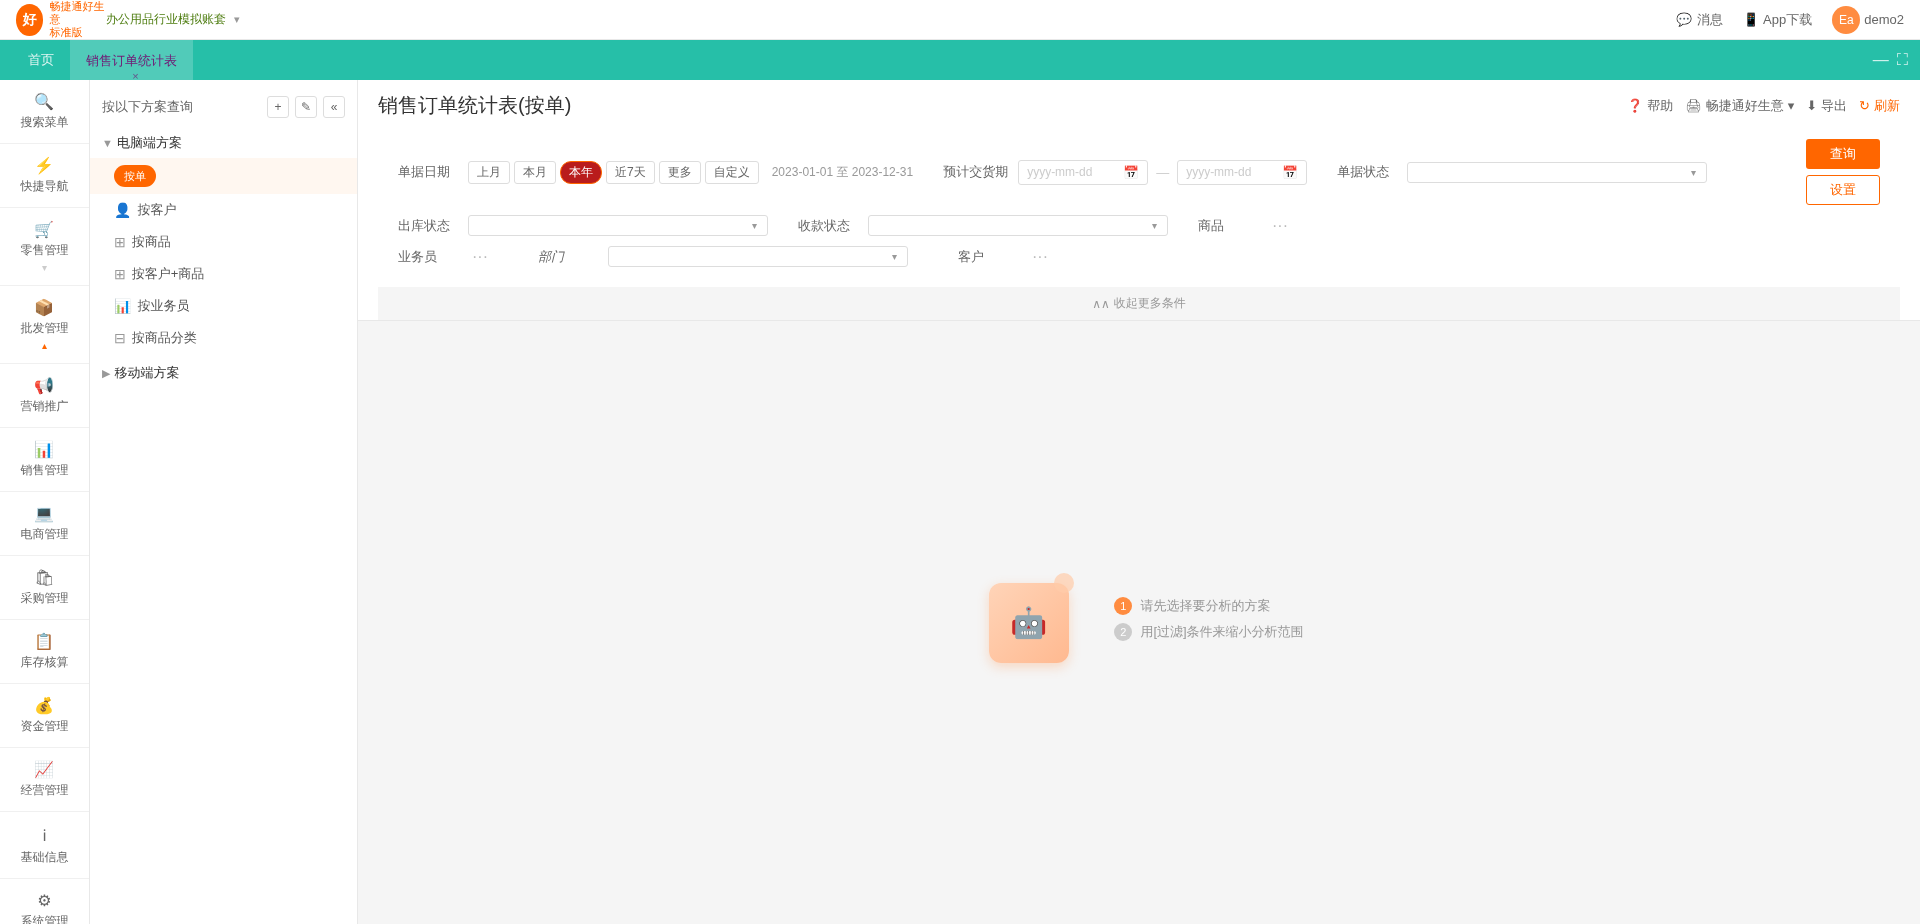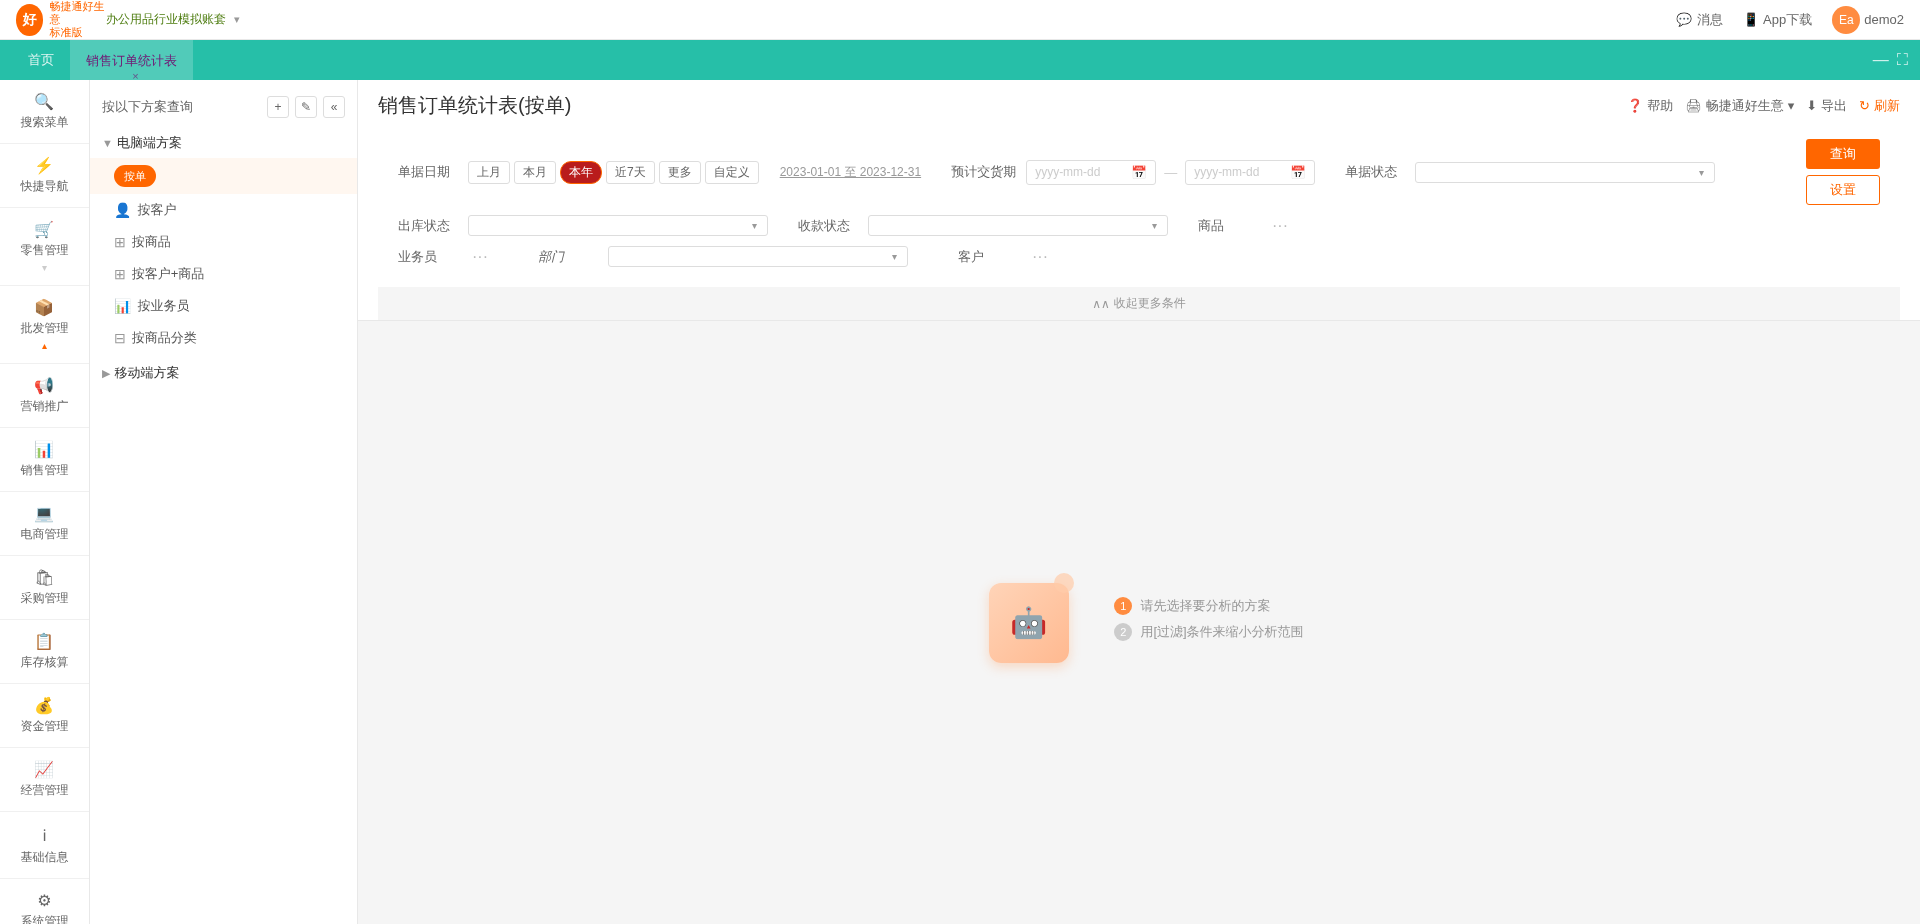--- a/index.html
+++ b/index.html
@@ -116,21 +116,21 @@
     .filter-row { display: flex; align-items: center; gap: 10px; margin-bottom: 10px; }
     .filter-label { color: #666; font-size: 13px; min-width: 60px; }
     .date-shortcuts { display: flex; align-items: center; gap: 4px; }
     .date-btn {
       padding: 2px 8px; border: 1px solid #ddd; border-radius: 3px; cursor: pointer;
       font-size: 12px; color: #666; background: #fff;
     }
     .date-btn.active {
       background: #b91c1c; color: #fff; border-color: #ff6600; border-radius: 11px;
     }
-    .date-range { font-size: 12px; color: #999; margin-left: 17px; text-decoration: underline; }
+    .date-range { font-size: 12px; color: #999; margin-left: 9px; }
     .filter-date-input {
       display: flex; align-items: center; gap: 4px;
     }
     .date-input {
       border: 1px solid #ddd; border-radius: 3px; padding: 4px 8px; font-size: 12px;
       color: #bbb; width: 130px; display: flex; align-items: center; justify-content: space-between;
       cursor: pointer;
     }
     .date-input .cal-icon { color: #ff8c40; font-size: 13px; }
     .filter-select {

